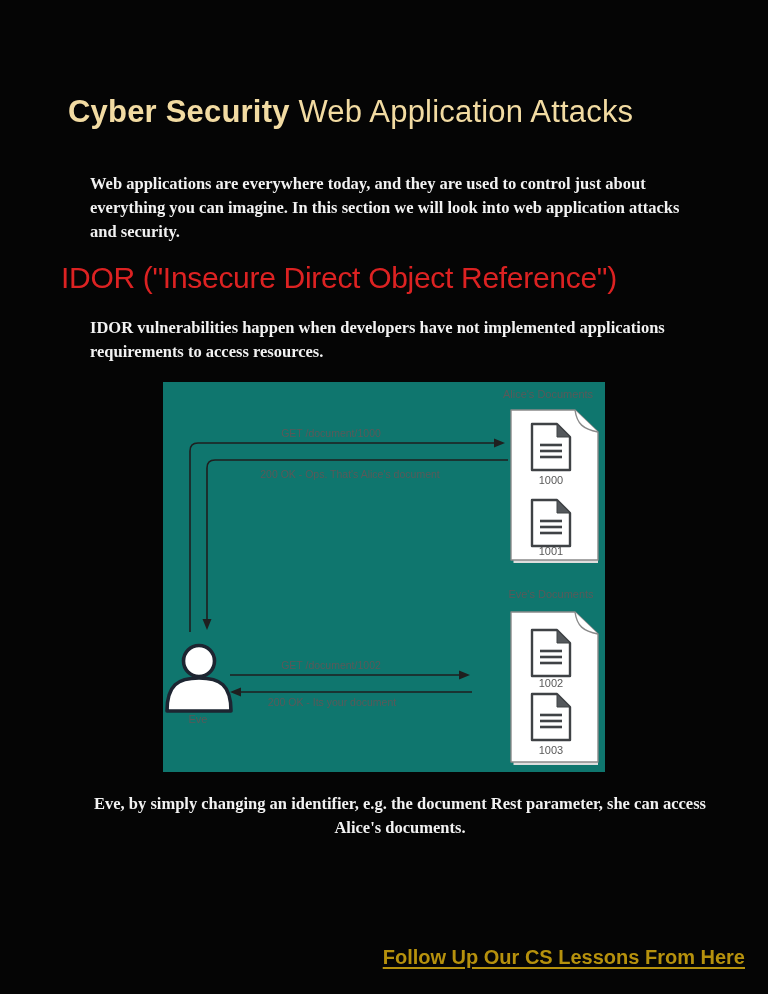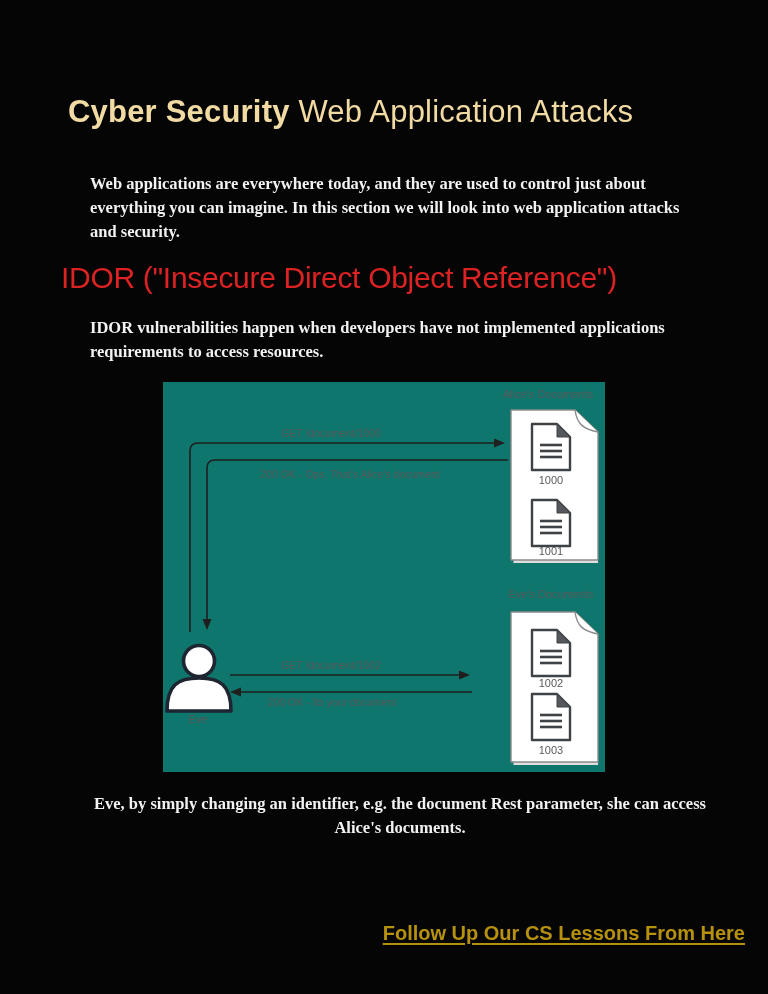--- a/index.html
+++ b/index.html
@@ -50,21 +50,21 @@
     left: 163px;
     top: 382px;
     width: 442px;
     height: 390px;
     background: #0f766e;
   }
   .para-conclusion { top: 792px; text-align: center; }
   .footer-link {
     position: absolute;
     right: 23px;
-    top: 922px;
+    top: 946px;
     font-size: 20px;
     font-weight: 700;
     color: #b6910d;
     text-decoration: underline;
     text-underline-offset: 3px;
     white-space: nowrap;
     cursor: pointer;
   }
   
   svg text {

